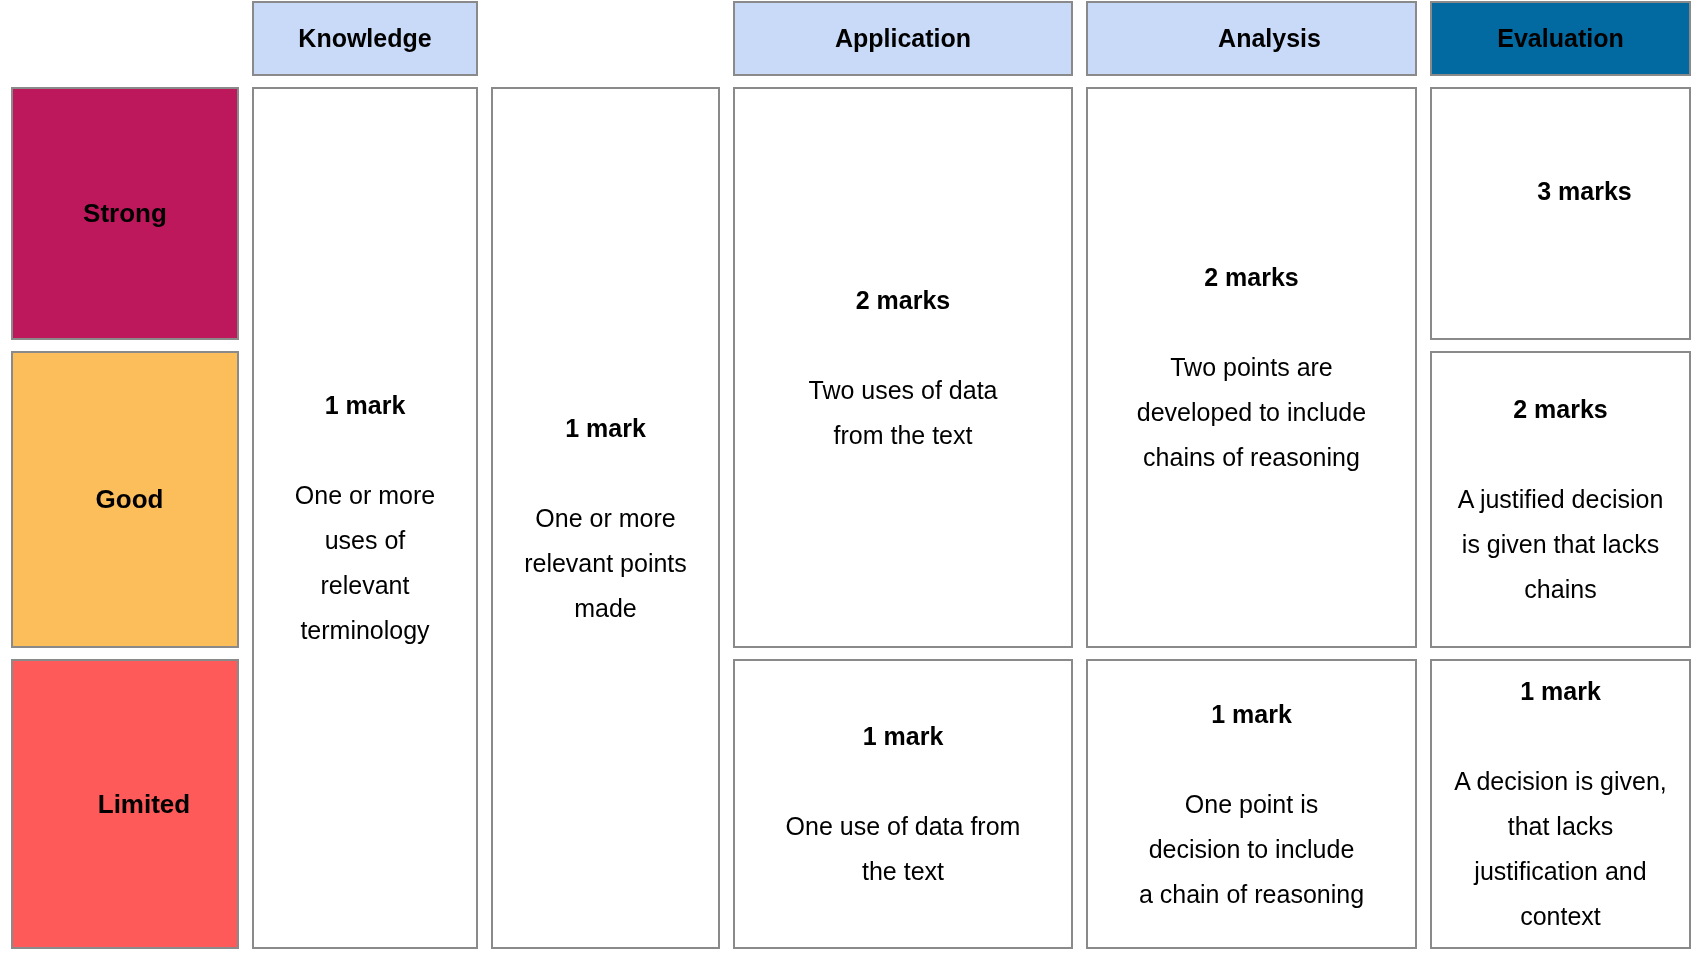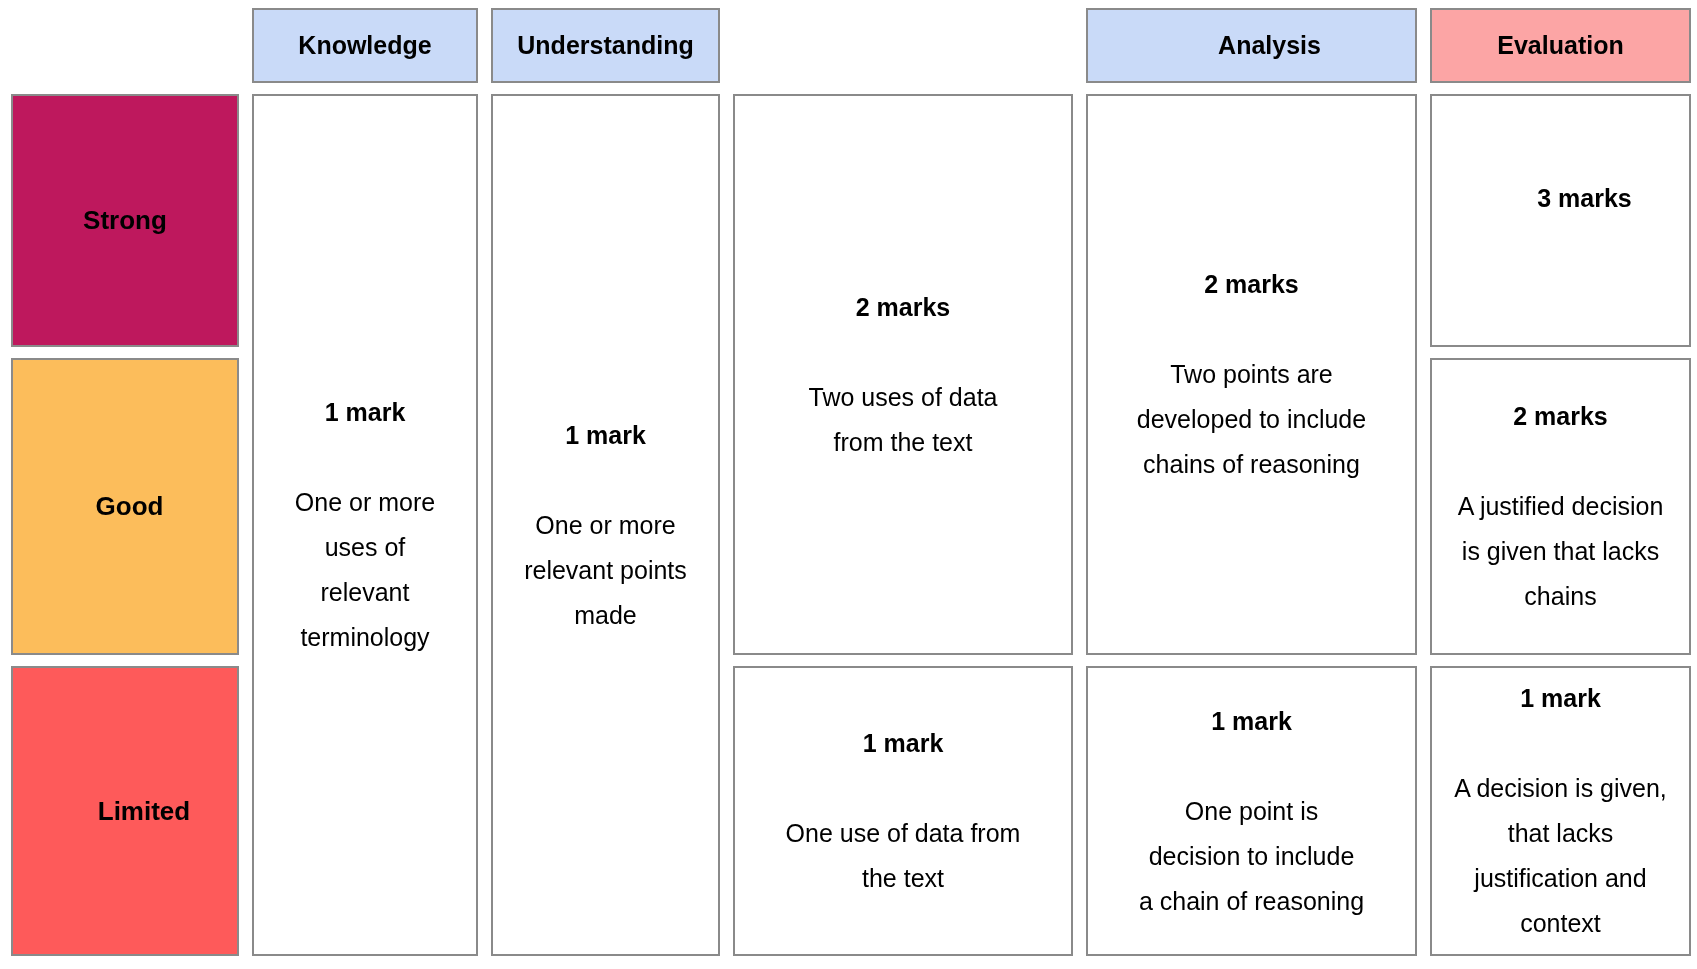--- a/index.html
+++ b/index.html
@@ -10,21 +10,21 @@
     height: 969px;
     font-family: "Liberation Sans", sans-serif;
     color: #000000;
   }
   .rubric {
     display: grid;
     grid-template-columns: 228px 226px 229px 340px 331px 261px;
     grid-template-rows: 75px 253px 297px 290px;
     column-gap: 13px;
     row-gap: 11px;
-    margin: 8px 0 0 11px;
+    margin: 1px 0 0 11px;
   }
   .box {
     box-sizing: border-box;
     border: 2px solid #8a8a8a;
     display: flex;
     flex-direction: column;
     align-items: center;
     justify-content: center;
     text-align: center;
   }
@@ -71,23 +71,23 @@
   .c-eval-bottom   { grid-row: 4;          grid-column: 6; }
 </style>
 </head>
 <body>
 
 <div class="rubric">
 
   <div class="corner"></div>
 
   <div class="box header h1" style="background-color: rgb(201, 218, 248);">Knowledge</div>
-  <div class="box header h2" style="background-color: rgb(201, 218, 248);">Understanding</div>
+  <div class="box header h3" style="background-color: rgb(201, 218, 248);">Application</div>
   <div class="box header h4" style="background-color: rgb(201, 218, 248);">Analysis</div>
-  <div class="box header h5" style="background-color: #fca5a5;">Evaluation</div>
+  <div class="box header h5" style="background-color: #0369a1;">Evaluation</div>
 
   <div class="box rowlabel r1" style="background-color: #be185d;">Strong</div>
   <div class="box rowlabel r2" style="background-color: rgb(252, 189, 91);">Good</div>
   <div class="box rowlabel r3" style="background-color: rgb(254, 90, 90); padding-left: 38px;">Limited</div>
 
   <div class="box cell c-knowledge">
     <div class="marks">1 mark</div>
     <div class="desc">One or more
 uses of
 relevant

